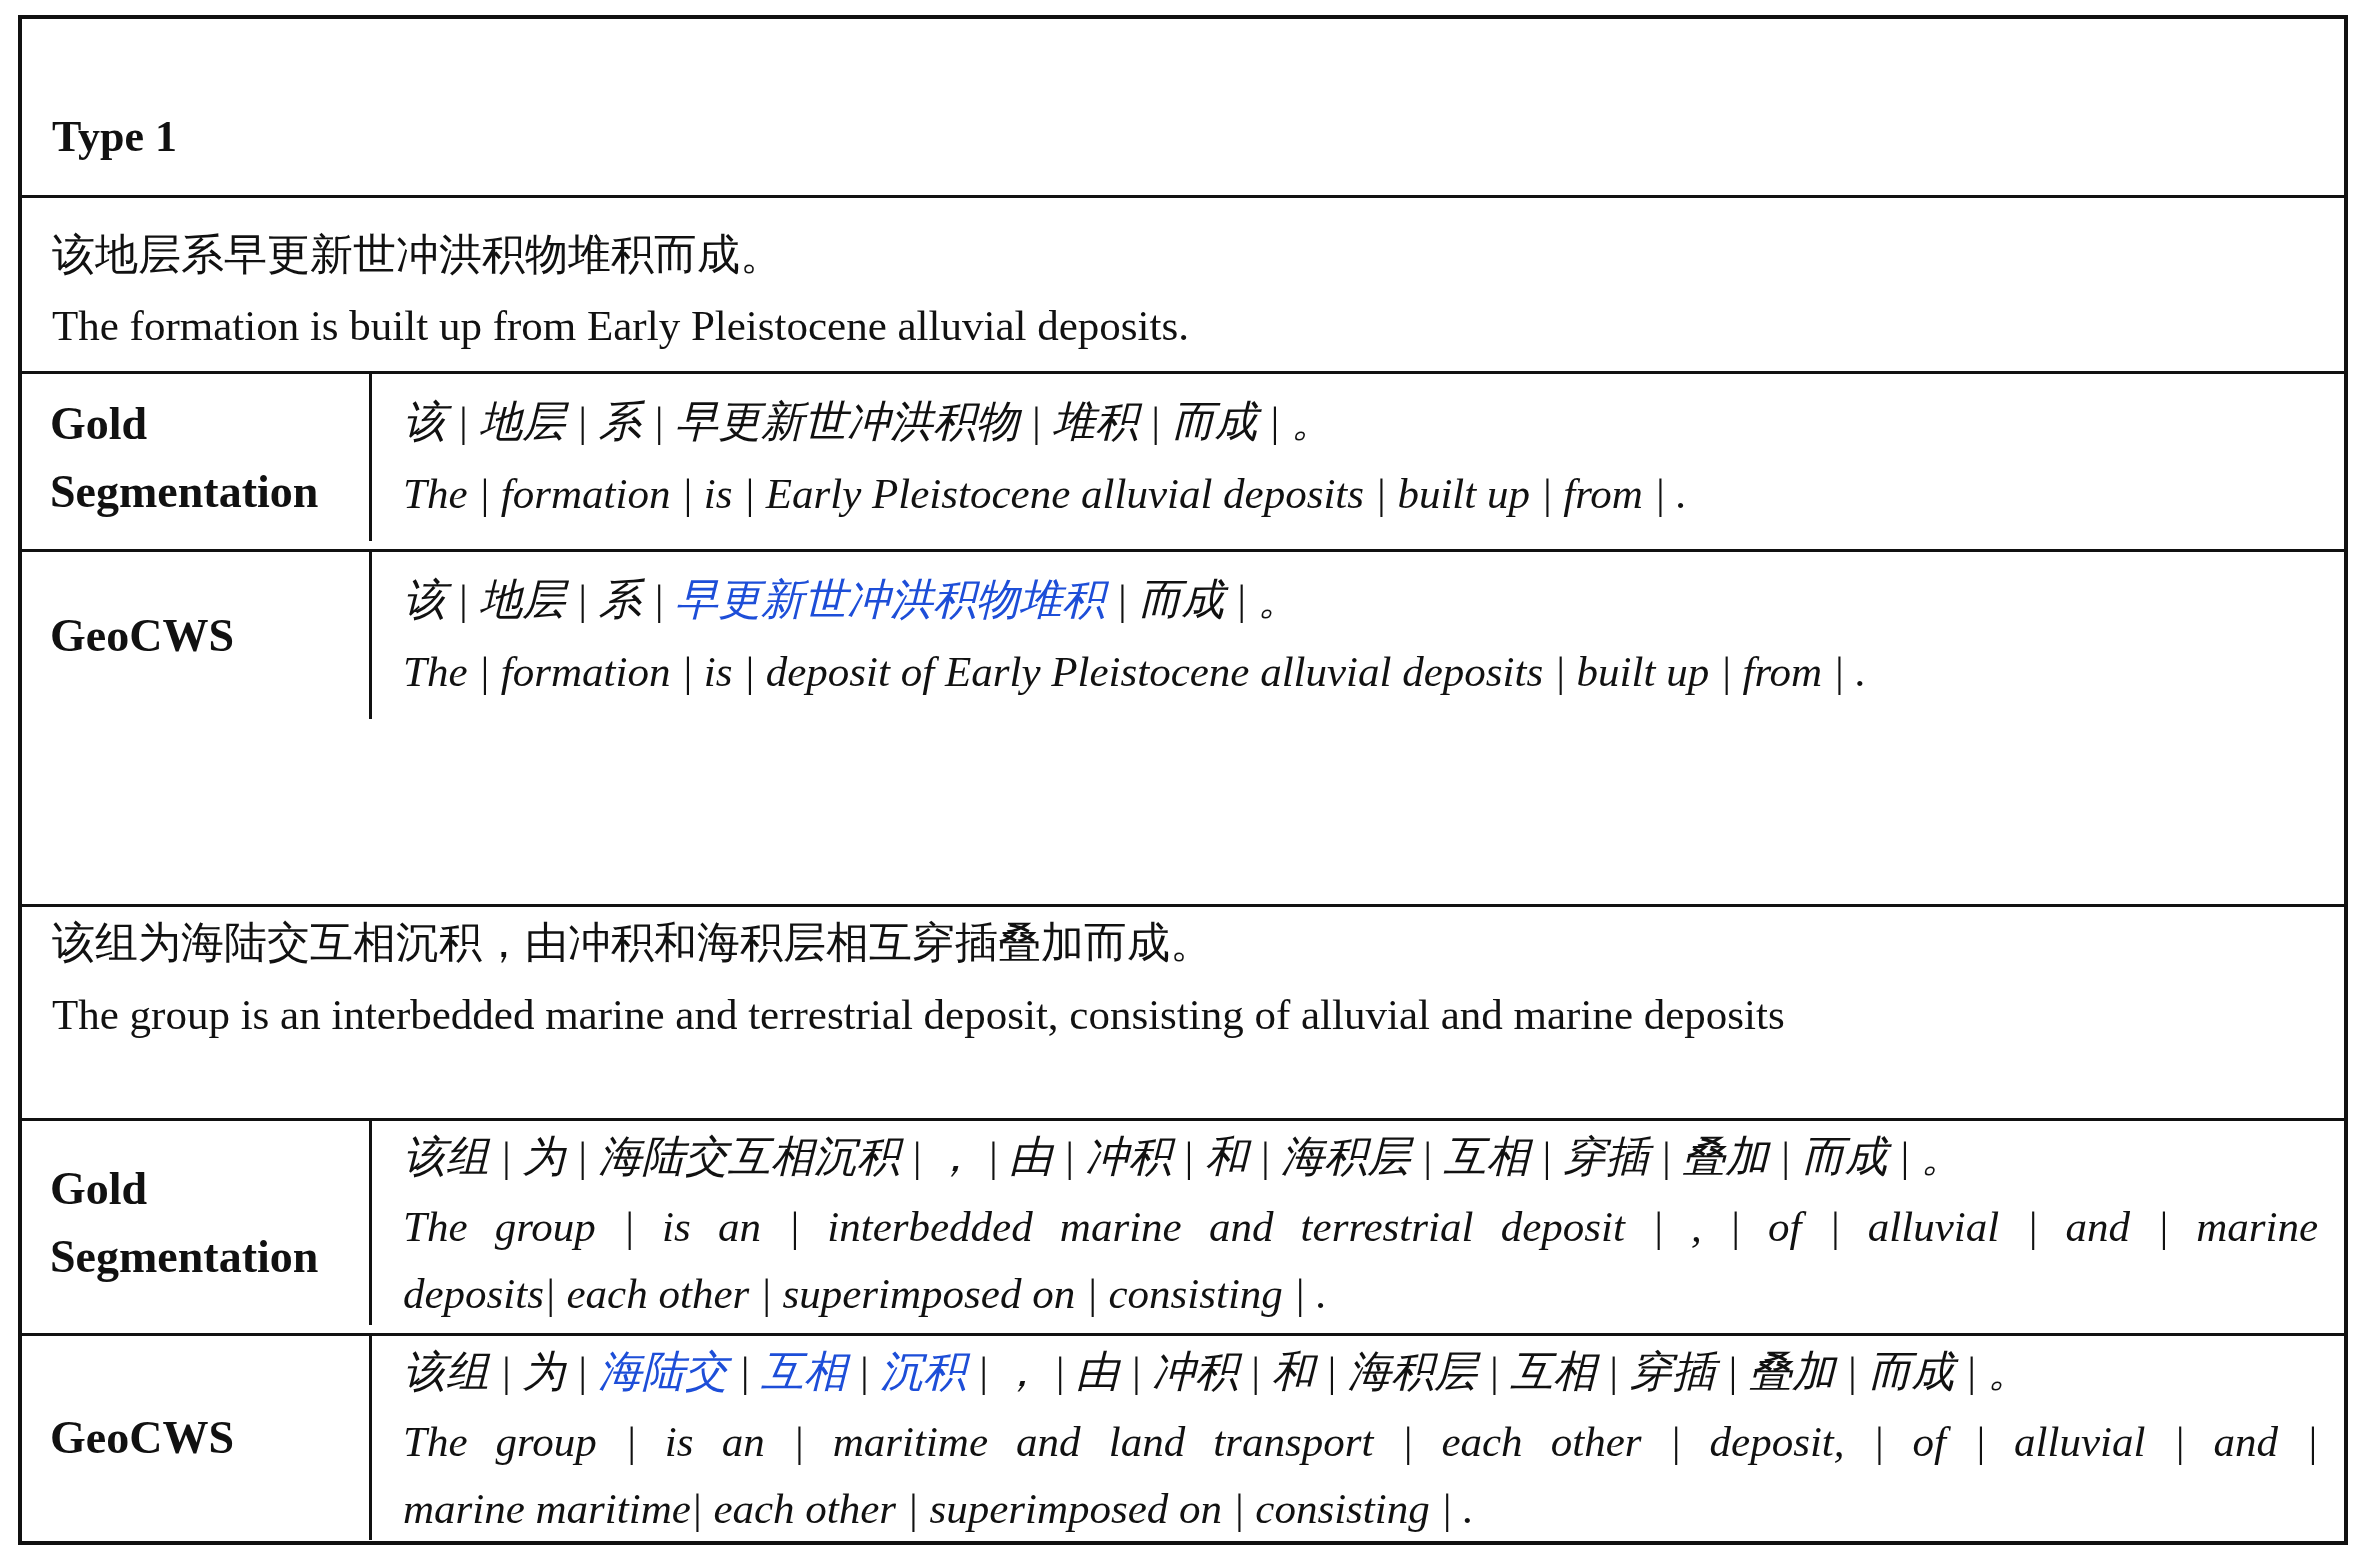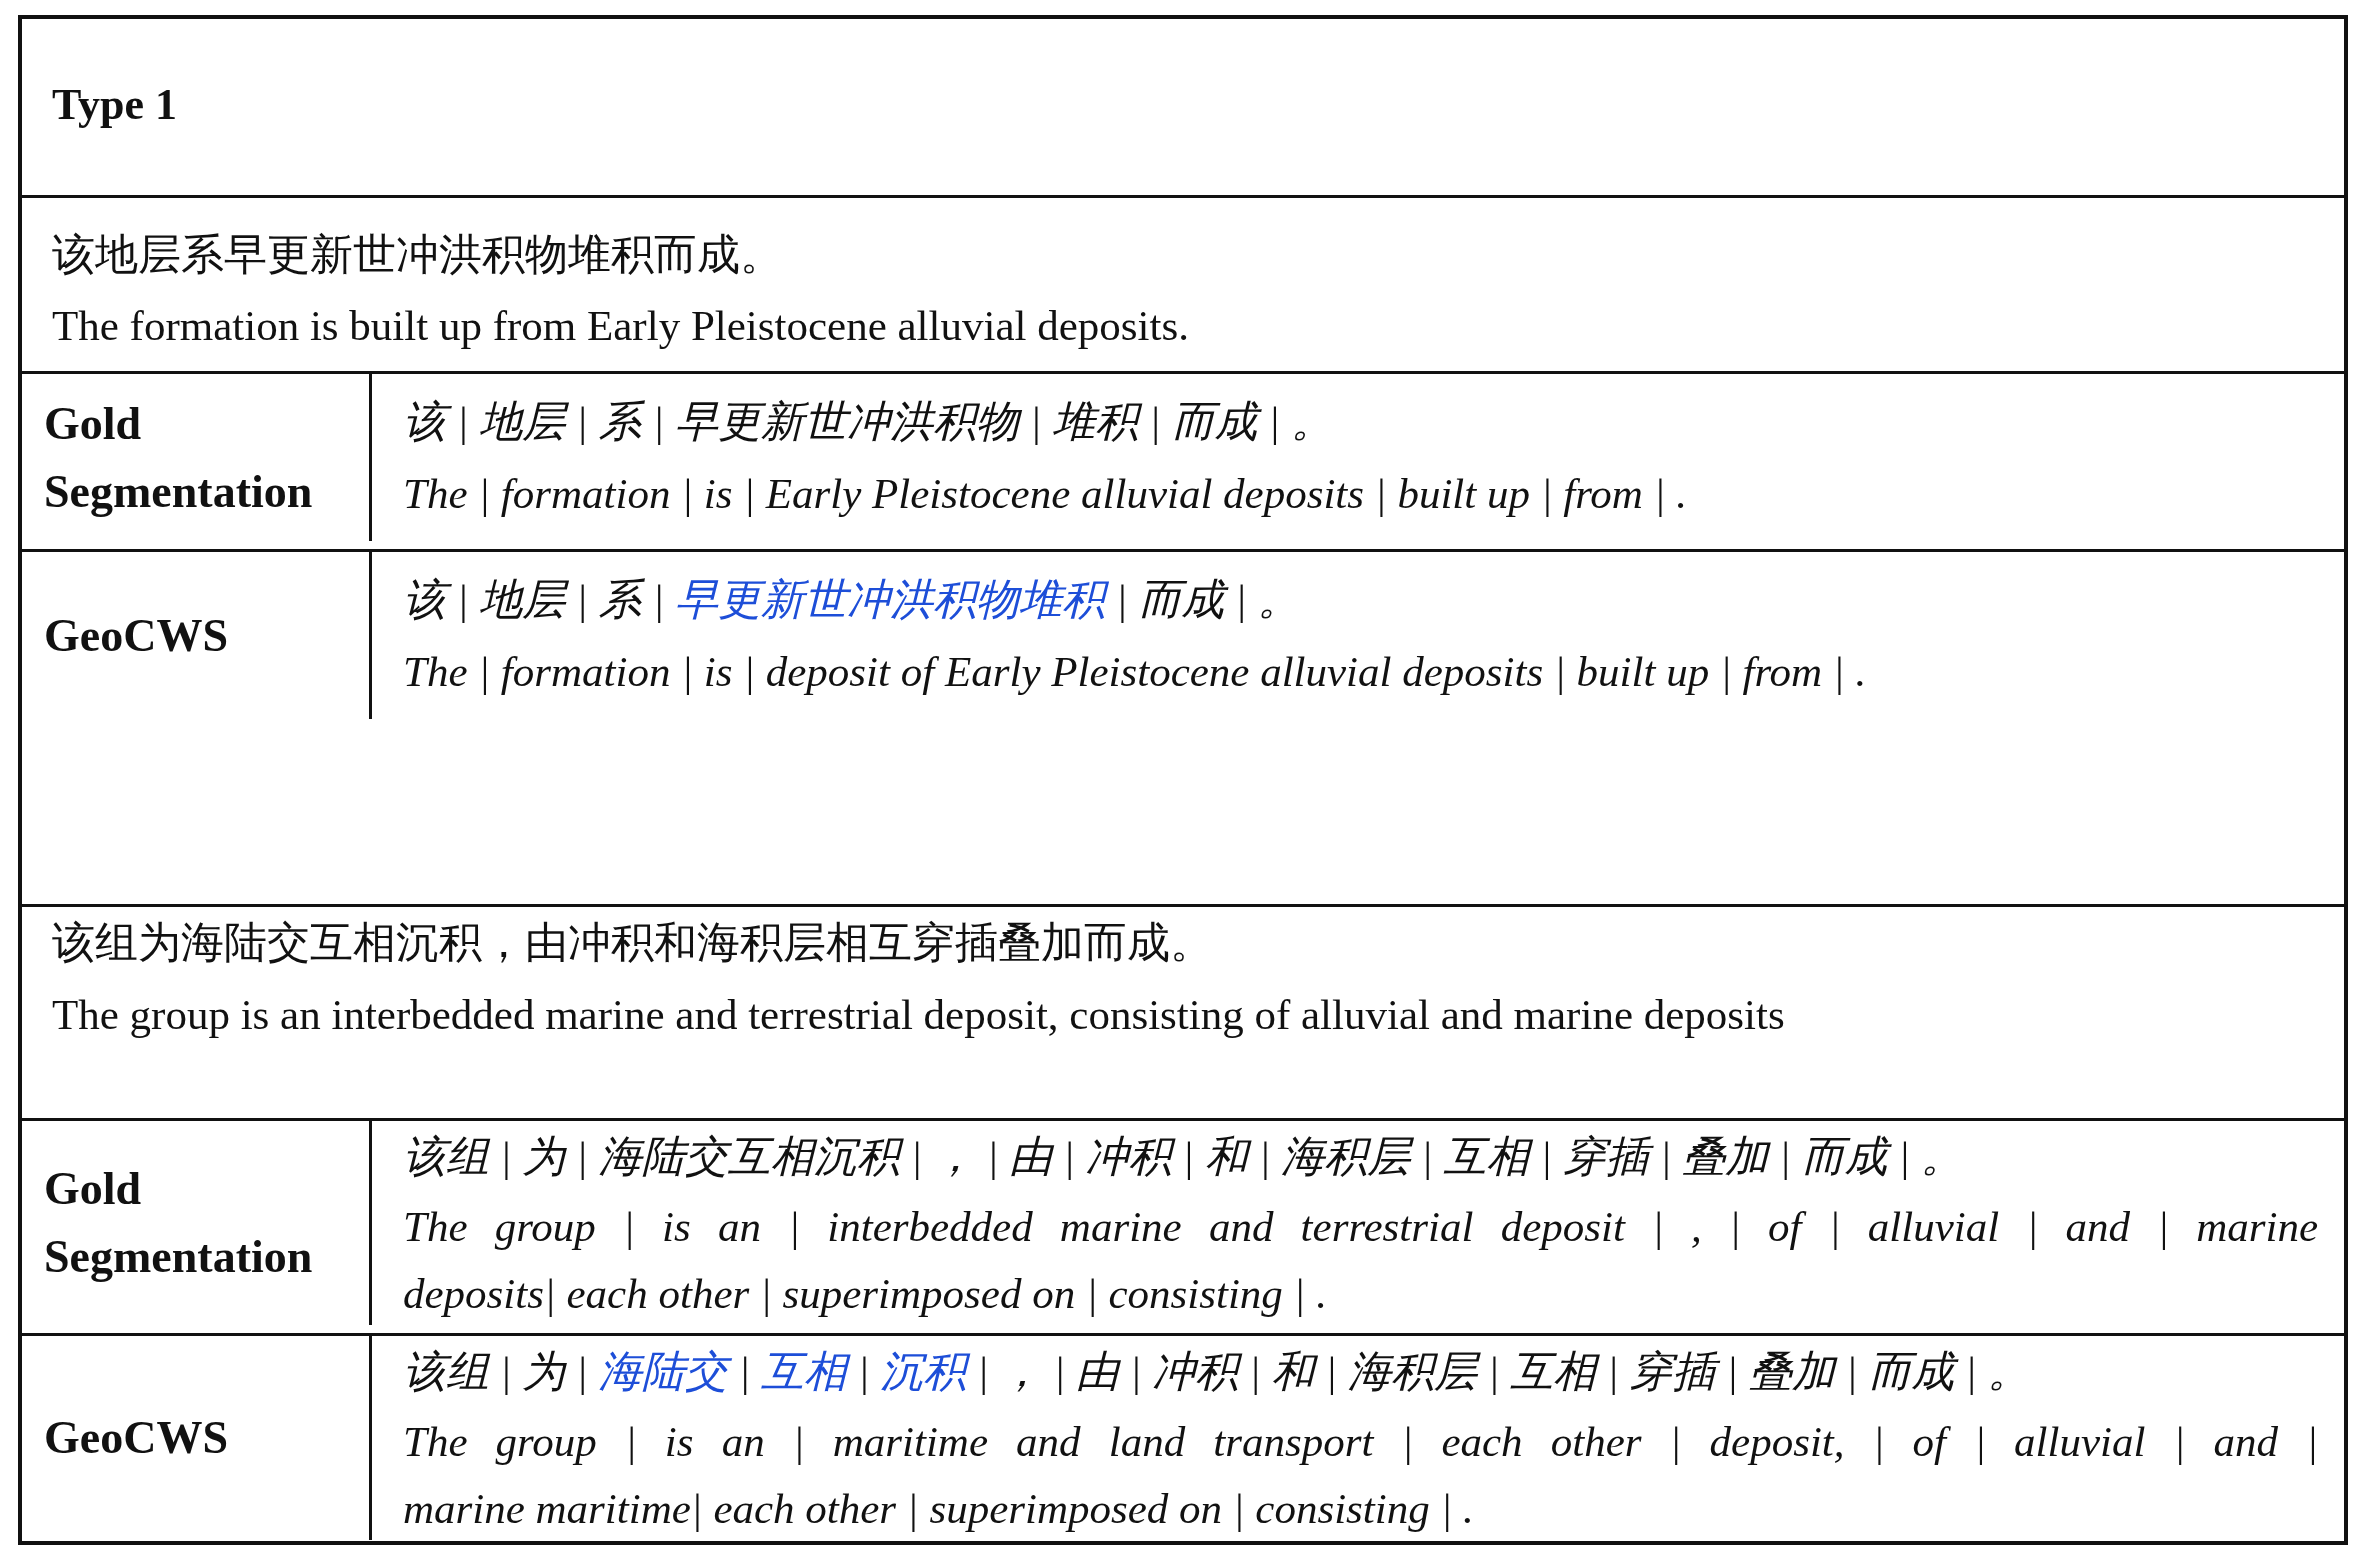--- a/index.html
+++ b/index.html
@@ -1,25 +1,25 @@
 <!DOCTYPE html>
 <html style="font-size:13.7px"><head>
 <meta charset="utf-8">
 <style>
   html, body { margin:0; padding:0; background:#ffffff; }
   body { width:2366px; height:1564px; position:relative; overflow:hidden;
          font-family: "Liberation Serif", "DejaVu Serif", serif; color:#111; }
   .tbl { position:absolute; left:18px; top:15.4px; width:2330px; height:1530px;
          border:4.3px solid #111; box-sizing:border-box; }
   .row { position:absolute; left:0; right:0; border-top:3.4px solid #111; box-sizing:border-box; }
-  .row.first { border-top:none; }
+  .row.first { border-top:none;margin-top:32px; }
   .type-title { position:absolute; left:30px; font-weight:bold; font-size:44px; }
   .sent { position:absolute; left:30px; right:34px; font-size:43px; line-height:72px; }
   .lbl { position:absolute; left:0; top:0; bottom:8px; width:350px; border-right:3.4px solid #111;
-         box-sizing:border-box; display:flex; align-items:center; padding-left:22px;
+         box-sizing:border-box; display:flex; align-items:center; padding-left:28px;
          font-weight:bold; font-size:46px; line-height:68px; }
   .seg { position:absolute; left:381px; right:26px; font-size:43px; line-height:72px;font-style:italic; }
   .red { color:#1d4ed8; }
   .just { text-align:justify; text-align-last:justify; }
 </style>
 </head>
 <body>
 
 <div class="tbl">
 

